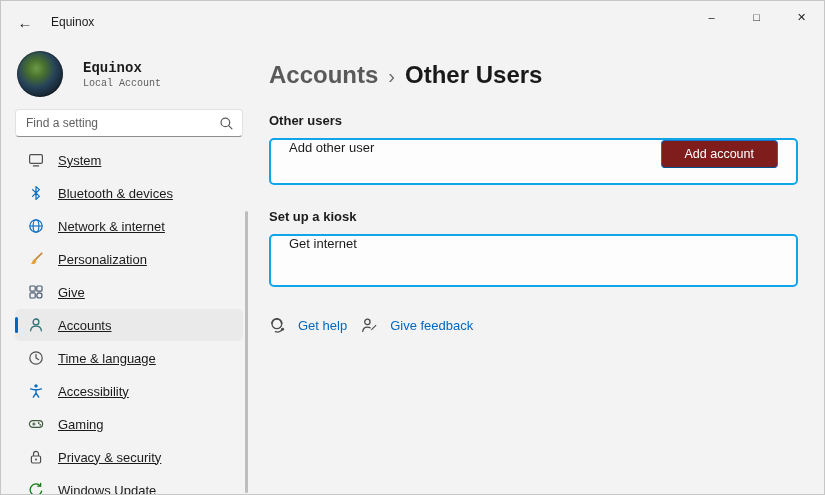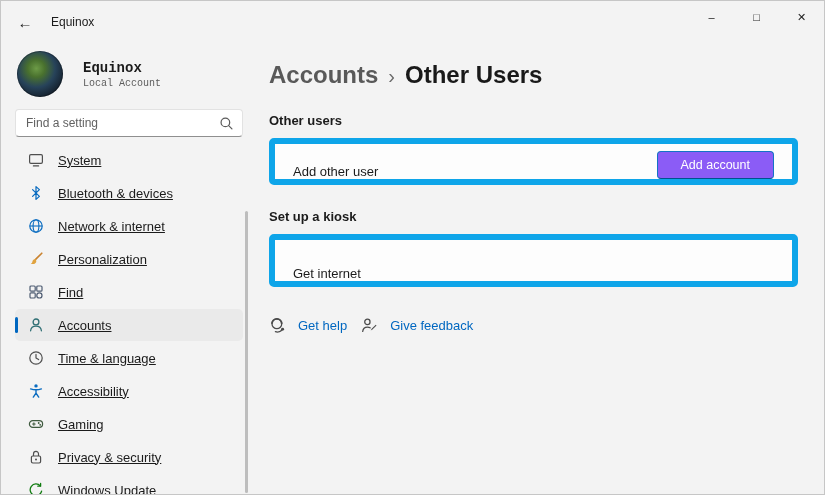--- a/index.html
+++ b/index.html
@@ -73,29 +73,29 @@
   
   .main{ flex:1; padding:10px 26px 0 18px; overflow:hidden; }
   .breadcrumb{ display:flex; align-items:baseline; gap:10px; margin-top:8px; }
   .crumb-parent{ font-size:24px; font-weight:600; color:#595959; cursor:pointer; }
   .crumb-sep{ font-size:20px; color:#6b6b6b; }
   .crumb-current{ font-size:24px; font-weight:600; color:#191919; }
 
   .section-heading{ font-size:13px; font-weight:700; margin:24px 0 10px; }
 
   .card{
-    background:#fdfdfd; border:6px solid #0ea5e9; border-radius:5px;
-    display:flex; align-items:flex-end; justify-content:space-between;
+    background:#fdfdfd; border:2px solid #0ea5e9; border-radius:5px;
+    display:flex; align-items:flex-start; justify-content:space-between;
     padding:0 18px; font-size:13px; color:#1b1b1b;
   }
   .card.row1{ height:47px; }
   .card.row2{ height:53px; cursor:pointer; }
 
   .primary-btn{
-    background:#8b5cf6; color:#fff; border:1px solid #1473c5; border-bottom-color:#00528f;
+    background:#7f1d1d; color:#fff; border:1px solid #1473c5; border-bottom-color:#00528f;
     border-radius:4px; font-size:12.5px; padding:6px 23px; cursor:pointer;
     font-family:"Liberation Sans",sans-serif;
   }
 
   .links{ margin-top:30px; display:flex; flex-direction:row; gap:14px; }
   .link-row{ display:flex; align-items:center; gap:12px; }
   .link-icon{ width:17px; height:17px; display:flex; }
   .link-row a{ font-size:13px; color:#0067c0; text-decoration:none; cursor:pointer; }
 
   svg{ display:block; }
@@ -181,21 +181,21 @@
 
         <div class="nav-item">
           <span class="nav-icon">
             <svg width="16" height="16" viewBox="0 0 16 16">
                 <rect x="2" y="2" width="5.2" height="5.2" rx="1" fill="none" stroke="#4f5d73" stroke-width="1.2"></rect>
                 <rect x="8.8" y="2" width="5.2" height="5.2" rx="1" fill="none" stroke="#4f5d73" stroke-width="1.2"></rect>
                 <rect x="2" y="8.8" width="5.2" height="5.2" rx="1" fill="none" stroke="#4f5d73" stroke-width="1.2"></rect>
                 <rect x="8.8" y="8.8" width="5.2" height="5.2" rx="2.6" fill="none" stroke="#4f5d73" stroke-width="1.2"></rect>
               </svg>
           </span>
-          <span>Find</span>
+          <span>Give</span>
         </div>
 
         <div class="nav-item selected">
           <span class="nav-icon">
             <svg width="16" height="16" viewBox="0 0 16 16">
                 <circle cx="8" cy="4.9" r="2.9" fill="none" stroke="#2f6f74" stroke-width="1.3"></circle>
                 <path d="M2.6 13.8 c.3-3 2.5-4.6 5.4-4.6 s5.1 1.6 5.4 4.6" fill="none" stroke="#2f6f74" stroke-width="1.3" stroke-linecap="round"></path>
               </svg>
           </span>
           <span>Accounts</span>

